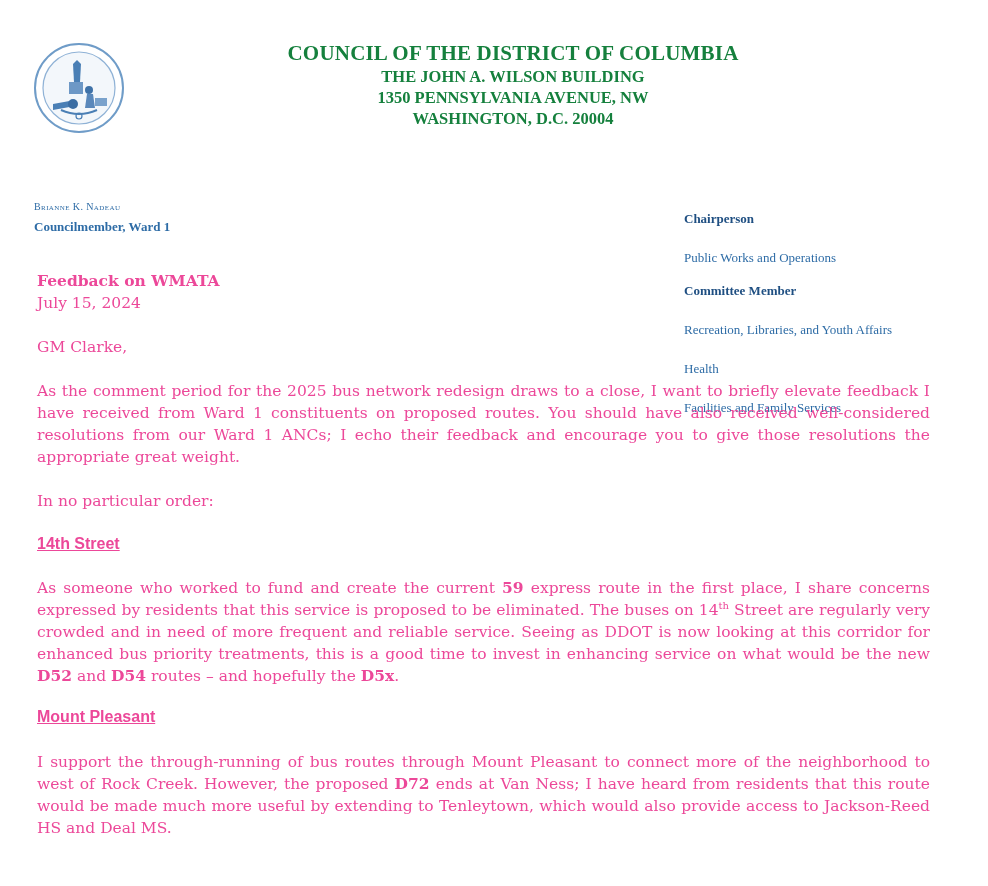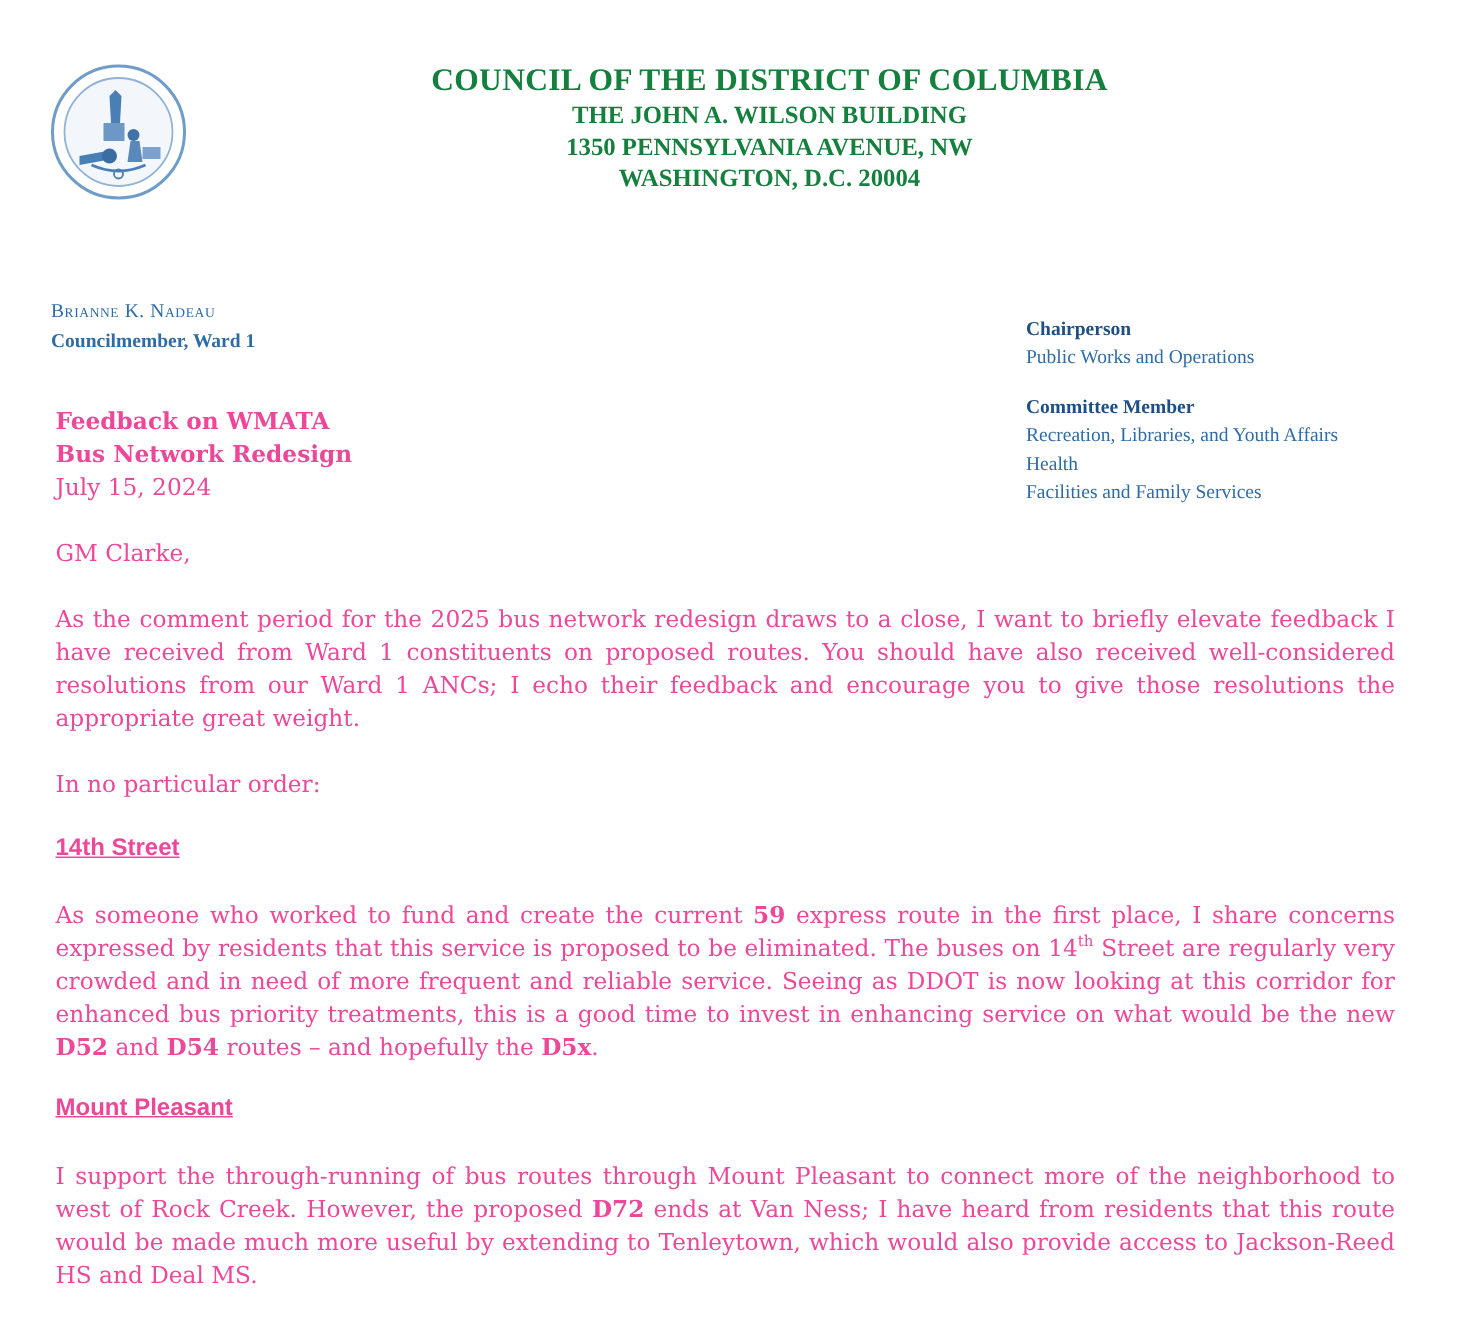--- a/index.html
+++ b/index.html
@@ -3,25 +3,25 @@
   <meta charset="utf-8">
   <style>
     html, body { margin: 0; padding: 0; background: #ffffff; }
     body { width: 988px; height: 886px; position: relative; overflow: hidden; }
     .seal { position: absolute; left: 33px; top: 42px; width: 92px; height: 92px; }
     .letterhead { position: absolute; left: 200px; top: 40px; width: 626px; text-align: center;
       font-family: "Liberation Serif", serif; font-weight: bold; color: #15803d; }
     .lh-title { font-size: 21px; letter-spacing: 0.2px; line-height: 26px; }
     .lh-line { font-size: 16.5px; line-height: 21px; }
     .sender { position: absolute; left: 34px; top: 196px; font-family: "Liberation Serif", serif; color: #2e6ca6; }
-    .sender-name { font-size: 13px; font-variant: small-caps; letter-spacing: 0.4px; line-height: 22px; }
+    .sender-name { font-size: 10px; font-variant: small-caps; letter-spacing: 0.4px; line-height: 22px; }
     .sender-role { font-size: 13px; line-height: 18px; font-weight: bold; }
     .committees { position: absolute; left: 684px; top: 210px; font-family: "Liberation Serif", serif; color: #2e6ca6; font-size: 13px; }
     .committees .h { font-weight: bold; color: #1f4f82; line-height: 18px; }
-    .committees .i { line-height: 19px; }
+    .committees .i { line-height: 19px; margin-top: 20px; }
     .committees .grp { margin-bottom: 15px; }
     .body-text { position: absolute; left: 37px; top: 270px; width: 893px; font-family: "DejaVu Serif", serif; color: #ec4899; font-size: 15.5px; line-height: 22px; }
     .subject { font-weight: bold; }
     .para { text-align: justify; margin: 0; }
     .heading { font-family: "Liberation Sans", sans-serif; font-weight: bold; text-decoration: underline; font-size: 16px; }
     b { font-weight: bold; }
     sup { font-size: 10px; line-height: 0; }
   </style>
 </head>
 <body>
@@ -62,21 +62,20 @@
   <div>
     <div class="h">Committee Member</div>
     <div class="i">Recreation, Libraries, and Youth Affairs</div>
     <div class="i">Health</div>
     <div class="i">Facilities and Family Services</div>
   </div>
 </div>
 
 <div class="body-text">
   <div class="subject">Feedback on WMATA</div>
-  <div class="subject">Bus Network Redesign</div>
   <div>July 15, 2024</div>
   <div style="height:22px"></div>
   <div>GM Clarke,</div>
   <div style="height:22px"></div>
   <p class="para">As the comment period for the 2025 bus network redesign draws to a close, I want to briefly elevate feedback I have received from Ward 1 constituents on proposed routes. You should have also received well-considered resolutions from our Ward 1 ANCs; I echo their feedback and encourage you to give those resolutions the appropriate great weight.</p>
   <div style="height:22px"></div>
   <div>In no particular order:</div>
   <div style="height:21px"></div>
   <div class="heading">14th Street</div>
   <div style="height:22px"></div>

